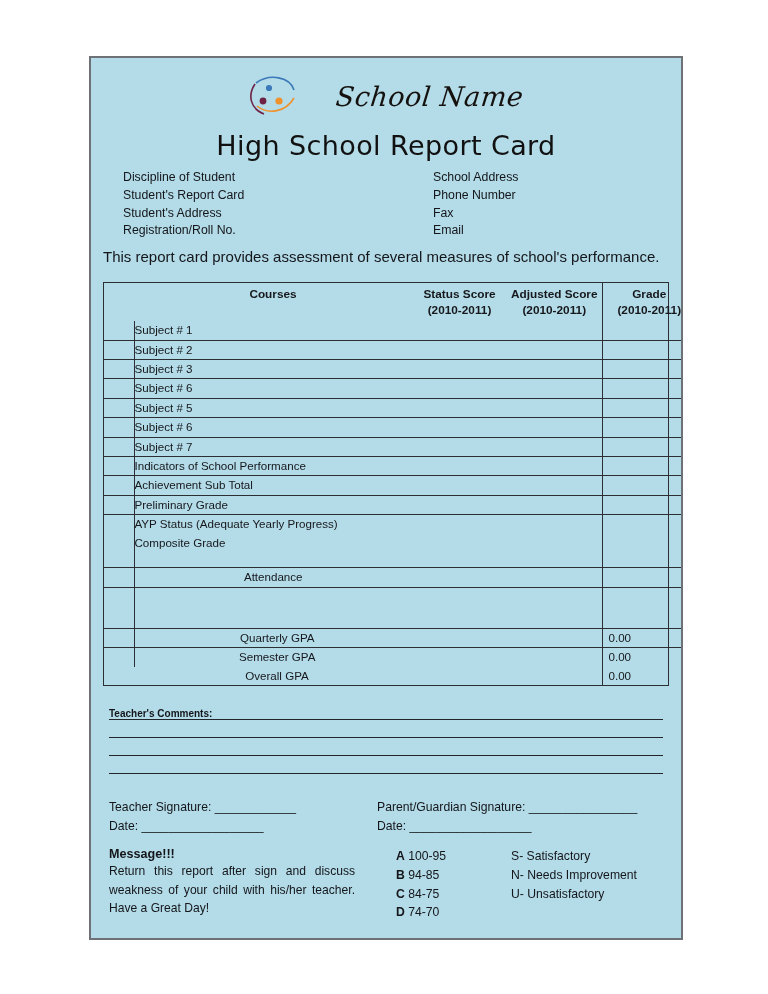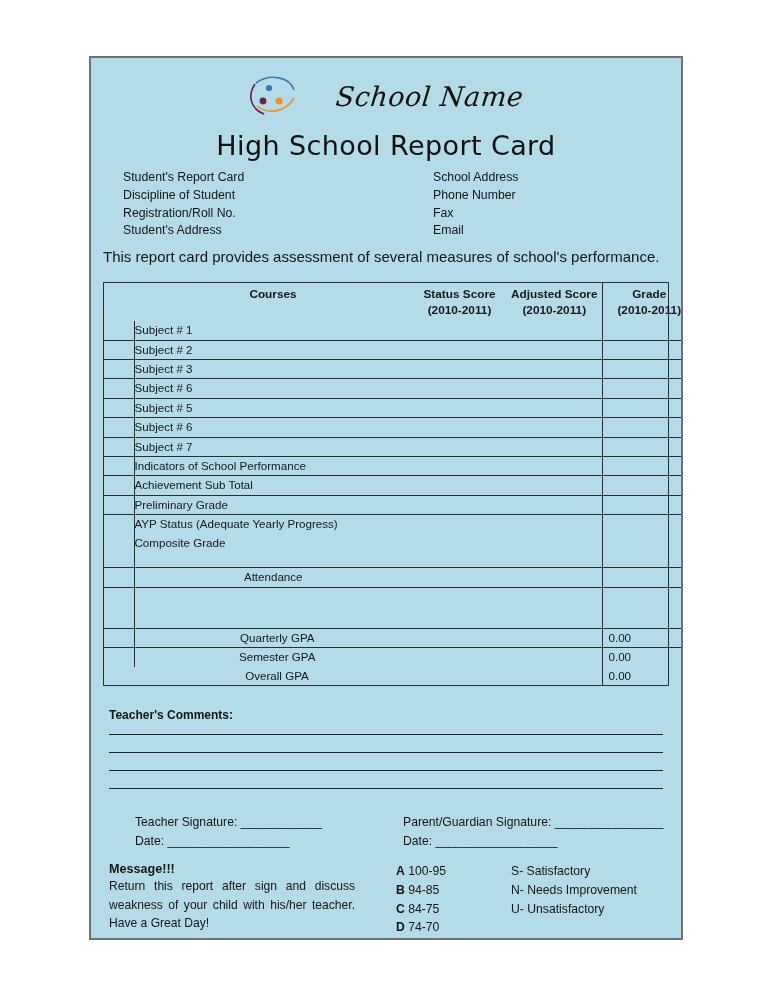--- a/index.html
+++ b/index.html
@@ -172,43 +172,43 @@
   tr.gpa-b td.cell-course,
   tr.gpa-b td.cell-span,
   tr.gpa-b td.cell-grade { border-bottom: 1.2px solid #2b2f33; }
   tr.gpa-last td.cell-course { border-left: 0; }
 
   
   .comments {
     padding: 10px 18px 0 18px;
   }
   .comments-title {
-    font-size: 12px;
+    font-size: 10px;
     font-weight: bold;
     color: #14161a;
-    margin-bottom: 12px;
+    margin-bottom: 0;
   }
   .cline {
     height: 0;
     border-top: 1.3px solid #22252a;
     margin-bottom: 17px;
   }
   .cline.last { margin-bottom: 20px; }
 
   
   .sigs {
     display: flex;
     padding: 4px 0 0 18px;
     font-size: 12.2px;
     color: #14161a;
     line-height: 18.5px;
   }
   .sig-col-left { width: 268px; }
   .sig-col-right { width: 290px; }
-  .sig-line { white-space: nowrap; margin-left: 26px; }
+  .sig-line { white-space: nowrap; }
 
   
   .bottom {
     display: flex;
     padding: 12px 0 0 18px;
   }
   .msg-col { width: 265px; }
   .msg-title {
     font-size: 12.6px;
     font-weight: bold;
@@ -253,24 +253,24 @@
         <circle cx="31" cy="27" r="3.6" fill="#f0922b"></circle>
       </svg>
     </div>
     <div class="school-script">School Name</div>
   </div>
 
   <div class="main-title">High School Report Card</div>
 
   <div class="id-block">
     <div class="id-col-left">
+      <div class="id-line">Discipline of Student</div>
       <div class="id-line">Student's Report Card</div>
-      <div class="id-line">Discipline of Student</div>
+      <div class="id-line">Student's Address</div>
       <div class="id-line">Registration/Roll No.</div>
-      <div class="id-line">Student's Address</div>
     </div>
     <div class="id-col-right">
       <div class="id-line">School Address</div>
       <div class="id-line">Phone Number</div>
       <div class="id-line">Fax</div>
       <div class="id-line">Email</div>
     </div>
   </div>
 
   <div class="intro-line">This report card provides assessment of several measures of school's performance.</div>

